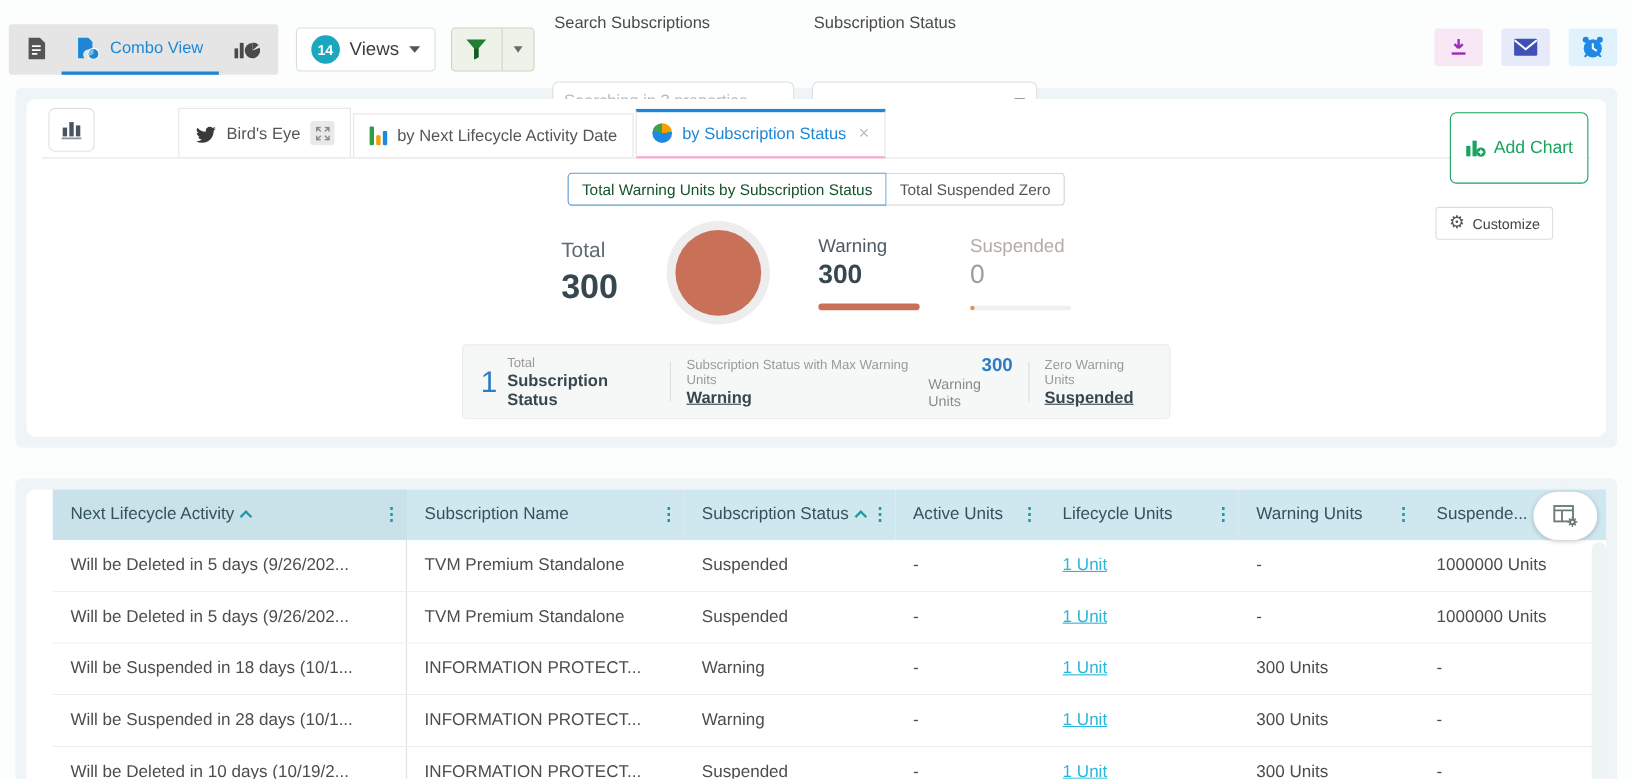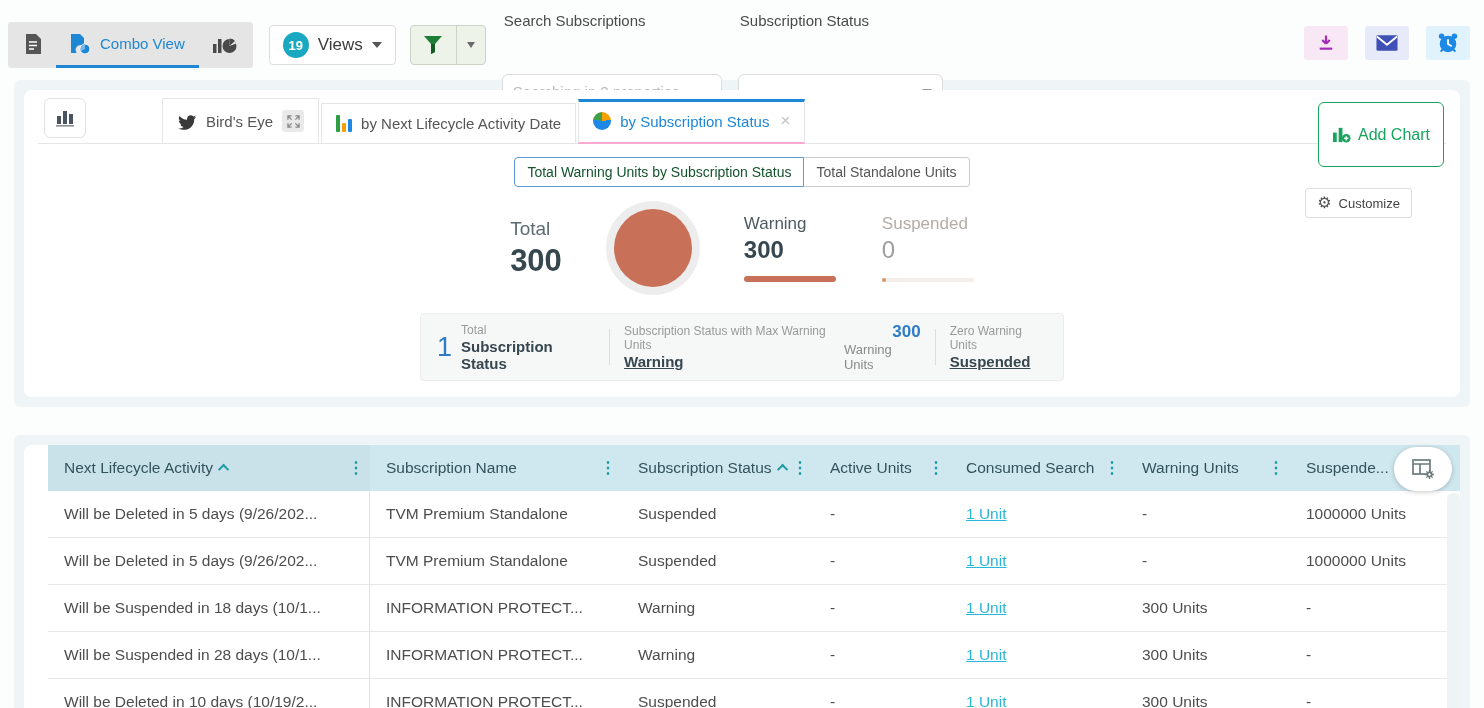--- a/index.html
+++ b/index.html
@@ -148,21 +148,21 @@
         <rect x="0" y="10" width="3.5" height="9" fill="#4a4a4a"></rect>
         <rect x="5" y="5" width="3.5" height="14" fill="#4a4a4a"></rect>
         <circle cx="16.5" cy="12" r="7" fill="#4a4a4a"></circle>
         <path d="M16.5 12V4.6A7.4 7.4 0 0 1 23 9.5z" fill="#fff" opacity="0.9"></path>
         <path d="M16.5 12V4.6A7.4 7.4 0 0 1 22 7z" fill="#4a4a4a"></path>
       </svg>
     </div>
   </div>
 
   <div class="btn-views">
-    <span class="views-badge">19</span>
+    <span class="views-badge">14</span>
     <span class="views-label">Views</span>
     <span class="caret-down"></span>
   </div>
 
   <div class="filter-group">
     <div class="filter-main">
       <svg width="20" height="20" viewBox="0 0 20 20">
         <path d="M1 1h18l-7 8v8l-4 2v-10z" fill="#1E7E34"></path>
         <path d="M8 9v10l4-2V9z" fill="#145c24"></path>
       </svg>
@@ -256,21 +256,21 @@
           <rect x="7" y="3" width="4" height="15" fill="#18A45C"></rect>
           <circle cx="15" cy="14" r="4.5" fill="#18A45C"></circle>
           <path d="M15 11.8v4.4M12.8 14h4.4" stroke="#fff" stroke-width="1.5"></path>
         </svg>
         <span>Add Chart</span>
       </button>
     </div>
 
     <div class="subtab-row">
       <span class="subtab active">Total Warning Units by Subscription Status</span>
-      <span class="subtab">Total Standalone Units</span>
+      <span class="subtab">Total Suspended Zero</span>
     </div>
 
     <button class="btn-customize">
       <span class="gear-glyph">⚙</span>
       <span>Customize</span>
     </button>
 
     <div class="kpi-row">
       <div class="kpi-total">
         <div class="kpi-label">Total</div>
@@ -328,21 +328,21 @@
         <div class="th">
           <span>Subscription Status</span>
           <span class="chev"></span>
           <span class="dots">⋮</span>
         </div>
         <div class="th">
           <span>Active Units</span>
           <span class="dots">⋮</span>
         </div>
         <div class="th">
-          <span>Consumed Search</span>
+          <span>Lifecycle Units</span>
           <span class="dots">⋮</span>
         </div>
         <div class="th">
           <span>Warning Units</span>
           <span class="dots">⋮</span>
         </div>
         <div class="th">
           <span>Suspende...</span>
           <span class="dots">⋮</span>
         </div>

